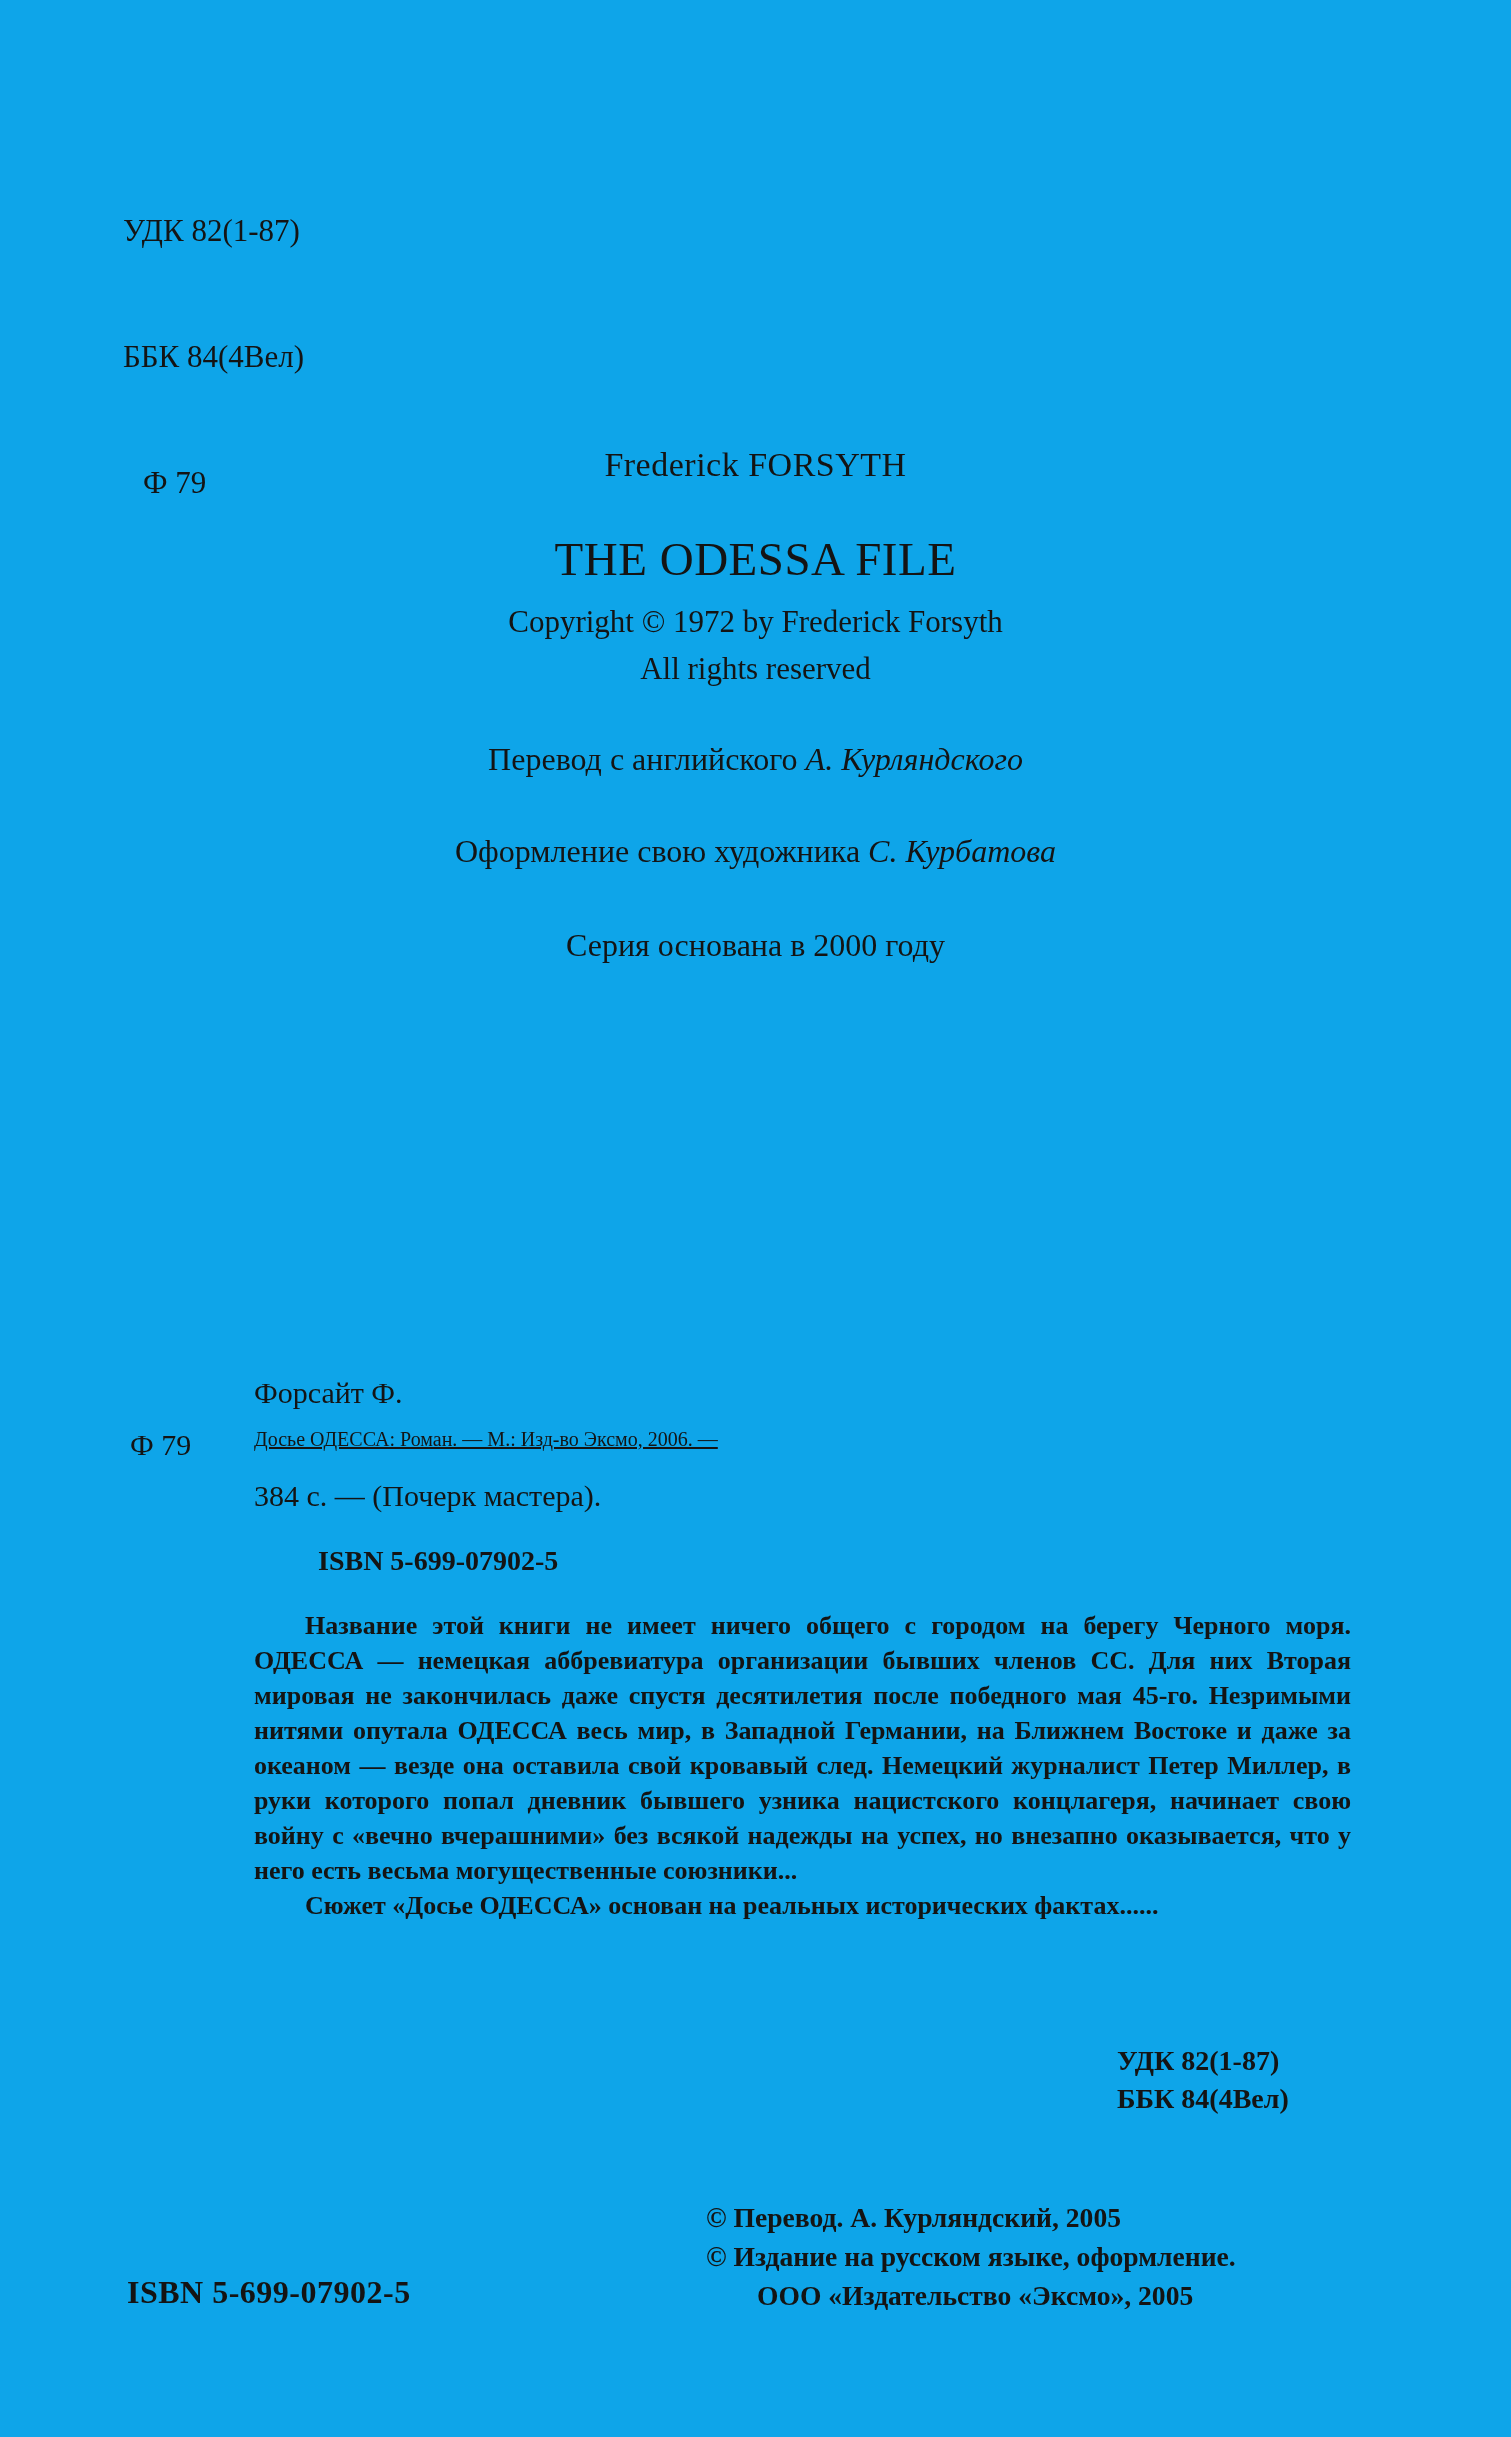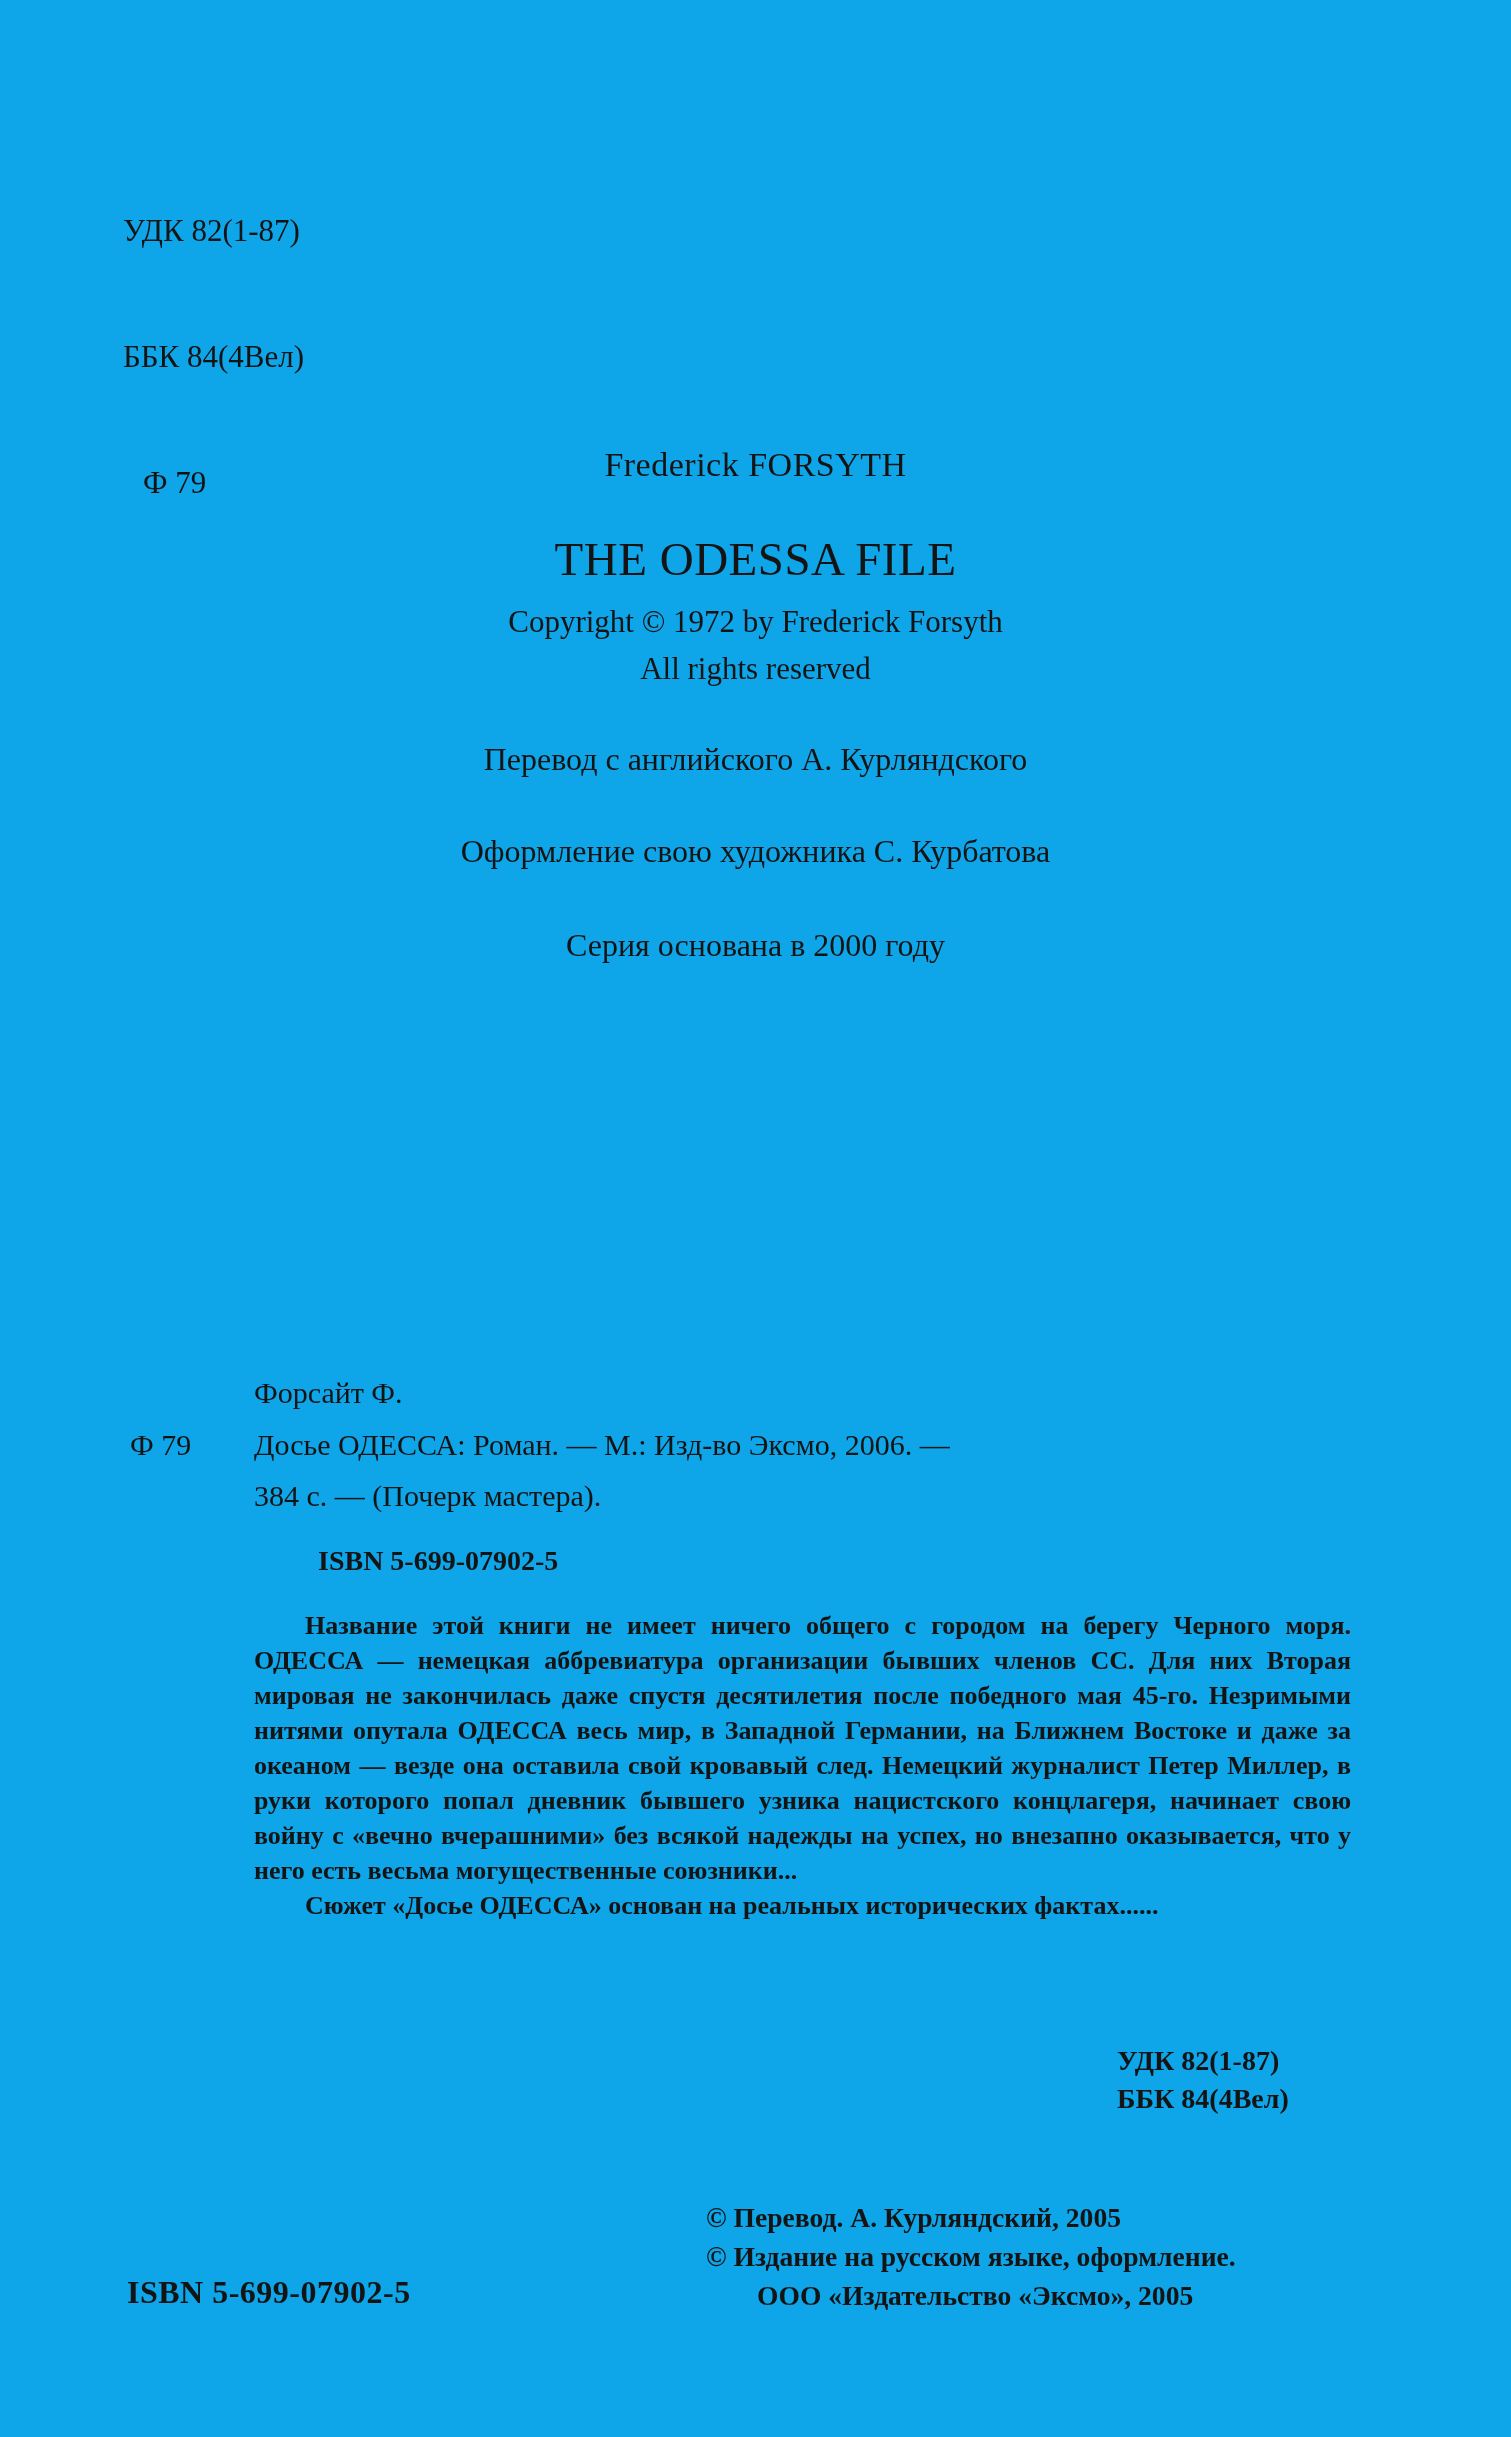--- a/index.html
+++ b/index.html
@@ -32,25 +32,25 @@
   }
   .top-codes .indent { padding-left: 20px; }
 
   .orig-author   { top: 446px;  font-size: 34px; letter-spacing: 0.5px; }
   .orig-title    { top: 532px; font-size: 47px; letter-spacing: 0.5px; }
   .copyright-1   { top: 604px; font-size: 31px; }
   .copyright-2   { top: 651px; font-size: 31px; }
   .translation   { top: 741px; font-size: 32px; }
   .design        { top: 833px; font-size: 32px; }
   .series-note   { top: 927px; font-size: 32px; }
-  .italic { }
+  .italic { font-style: italic; }
 
   .card-author { left: 254px; top: 1376px; font-size: 30px; font-weight: 400; }
   .card-index  { left: 130px; top: 1428px; font-size: 30px; }
-  .card-line1  { left: 254px; top: 1428px; font-size: 30px; white-space: nowrap; }
+  .card-line1  { left: 254px; top: 1428px; font-size: 20px; white-space: nowrap; text-decoration: underline; }
   .card-line2  { left: 254px; top: 1479px; font-size: 30px; white-space: nowrap; }
   .card-isbn   { left: 318px; top: 1545px; font-size: 28px; font-weight: 700; }
 
   .annotation {
     left: 254px;
     top: 1608px;
     width: 1097px;
     font-size: 26px;
     line-height: 35px;
     text-align: justify;

